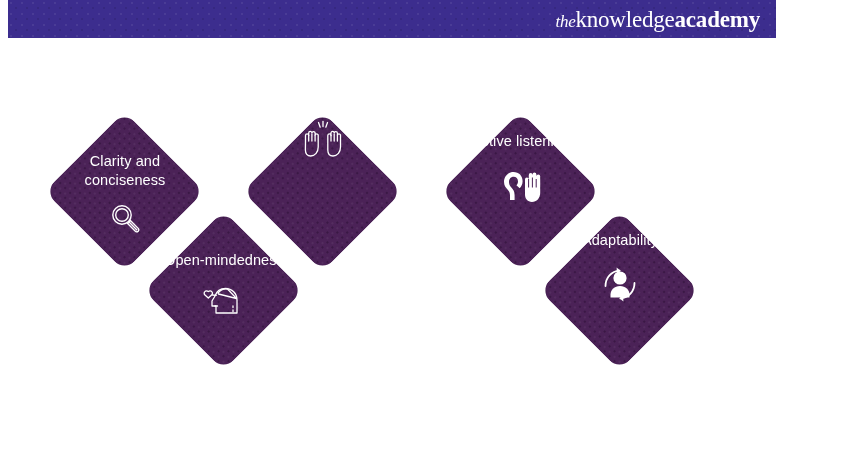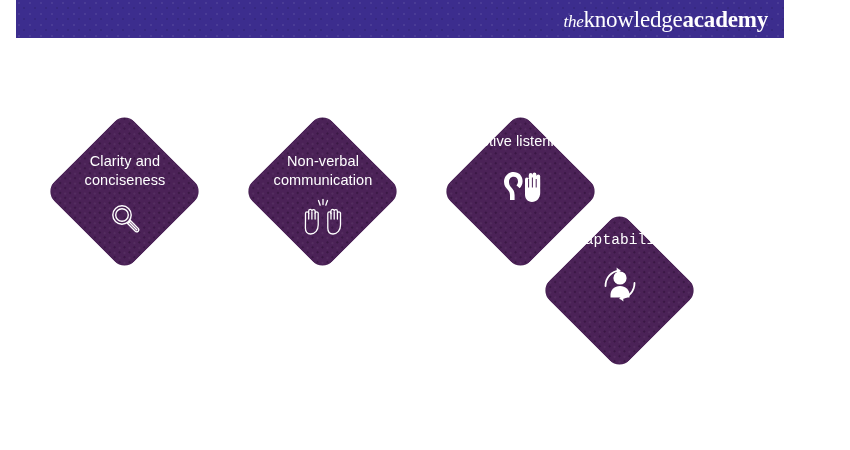--- a/index.html
+++ b/index.html
@@ -11,21 +11,21 @@
     height: 450px;
     background: #ffffff;
     font-family: "Liberation Sans", sans-serif;
     overflow: hidden;
     position: relative;
   }
 
   
   .header {
     position: absolute;
-    left: 16px;
+    left: 8px;
     top: 0;
     width: 768px;
     height: 38px;
     background-color: #3c2d8e;
     background-image:
       radial-gradient(circle at 3px 3px, rgba(255,255,255,0.07) 1px, transparent 1.2px),
       radial-gradient(circle at 3px 3px, rgba(0,0,0,0.10) 1px, transparent 1.2px);
     background-size: 11px 11px, 11px 11px;
     background-position: 0 0, 5px 5px;
     display: flex;
@@ -138,25 +138,46 @@
         <svg width="34" height="34" viewBox="0 0 34 34" fill="none" stroke="#ffffff" stroke-width="1.4">
           <circle cx="14" cy="14" r="9.2"></circle>
           <circle cx="14" cy="14" r="6.3"></circle>
           <path d="M20.6 20.6 L29.2 29.2" stroke-width="1.4"></path>
           <path d="M19.6 22.4 L22.4 19.6 L30.4 27.6 a2 2 0 0 1 -2.8 2.8 Z"></path>
         </svg>
       </div>
     </div>
   </div>
 
+  <div class="diamond" style="left:144px; top:173px;">
+    <div class="shape"></div>
+    <div class="content">
+      <div class="label">Open-mindedness</div>
+      <div class="icon">
+        <svg width="44" height="38" viewBox="0 0 44 38" fill="none" stroke="#ffffff" stroke-width="1.3" stroke-linejoin="round" stroke-linecap="round">
+
+          <path d="M14 34 L14 27 L10 27 L10 22 L13 17 C14.5 12.5 18.5 9.5 23.5 9.5 C30 9.5 35 14.5 35 21 L35 34 Z"></path>
+
+          <path d="M16 14 C18.5 11 22 9.5 25.5 10 L34.5 19.5 L16.5 15 Z"></path>
+
+          <path d="M6.3 12.6 c-1-1.1 -2.6-1.1 -3.5 0 c-0.9 1 -0.8 2.5 0.2 3.4 l3.3 3 l3.3-3 c1-0.9 1.1-2.4 0.2-3.4 c-0.9-1.1 -2.5-1.1 -3.5 0 Z"></path>
+
+          <path d="M10.5 16 L14.2 16.4"></path>
+
+          <path d="M13 27 L15.5 27"></path>
+          <path d="M31 27 L31 29" stroke-dasharray="1.5 2"></path>
+          <path d="M31 31 L31 33" stroke-dasharray="1.5 2"></path>
+        </svg>
+      </div>
+    </div>
+  </div>
 
   <div class="diamond wide" style="left:243px; top:74px;">
     <div class="shape"></div>
     <div class="content">
-      <div class="label">Non-verbal communication</div>
       <div class="icon">
         <svg width="46" height="40" viewBox="0 0 46 40" fill="none" stroke="#ffffff" stroke-width="1.3" stroke-linejoin="round" stroke-linecap="round">
 
           <path d="M18.5 2.5 L20.2 7.2"></path>
           <path d="M23 1.5 L23 6.5"></path>
           <path d="M27.5 2.5 L25.8 7.2"></path>
 
           <path d="M5.5 22 L5.5 15.5 a1.6 1.6 0 0 1 3.2 0 L8.7 13 a1.6 1.6 0 0 1 3.2 0 L11.9 13.2 a1.6 1.6 0 0 1 3.2 0 L15.1 15 a1.6 1.6 0 0 1 3.1 0 L18.2 27 c0 5.2 -3.1 9 -7.5 9 c-3.5 0 -5.3 -2.4 -5.3 -6 Z"></path>
           <path d="M8.7 15.5 L8.7 21"></path>
           <path d="M11.9 14.5 L11.9 21"></path>
@@ -184,21 +205,21 @@
 
           <path d="M27 24 L27 13.4 a1.9 1.9 0 0 1 3.8 0 L30.8 9 a1.9 1.9 0 0 1 3.8 0 L34.6 8.4 a1.9 1.9 0 0 1 3.8 0 L38.4 10.3 a1.9 1.9 0 0 1 3.8 0 L42.2 26.5 c0 5.8 -3.5 9.5 -8.3 9.5 c-4.2 0 -6.9 -3.1 -6.9 -7.4 Z"></path>
           <path d="M30.6 13 L30.6 21.5" stroke="#4b2257" stroke-width="1" fill="none"></path>
           <path d="M34.4 11.5 L34.4 21.5" stroke="#4b2257" stroke-width="1" fill="none"></path>
           <path d="M38.2 13 L38.2 21.5" stroke="#4b2257" stroke-width="1" fill="none"></path>
         </svg>
       </div>
     </div>
   </div>
 
-  <div class="diamond one-line" style="left:540px; top:173px;font-family:Liberation Mono, monospace;">
+  <div class="diamond one-line" style="left:540px; top:173px;">
     <div class="shape"></div>
     <div class="content">
       <div class="label">Adaptability</div>
       <div class="icon">
         <svg width="44" height="40" viewBox="0 0 44 40" fill="none">
 
           <circle cx="22" cy="14" r="6.6" fill="#ffffff"></circle>
           <path d="M22 22 C27.5 22 31.5 25.6 31.5 30.8 L31.5 33.5 L12.5 33.5 L12.5 30.8 C12.5 25.6 16.5 22 22 22 Z" fill="#ffffff"></path>
 
           <path d="M7.5 22 C7.5 13.5 13.5 7.2 21.5 6.6" stroke="#ffffff" stroke-width="1.8" stroke-linecap="round"></path>

